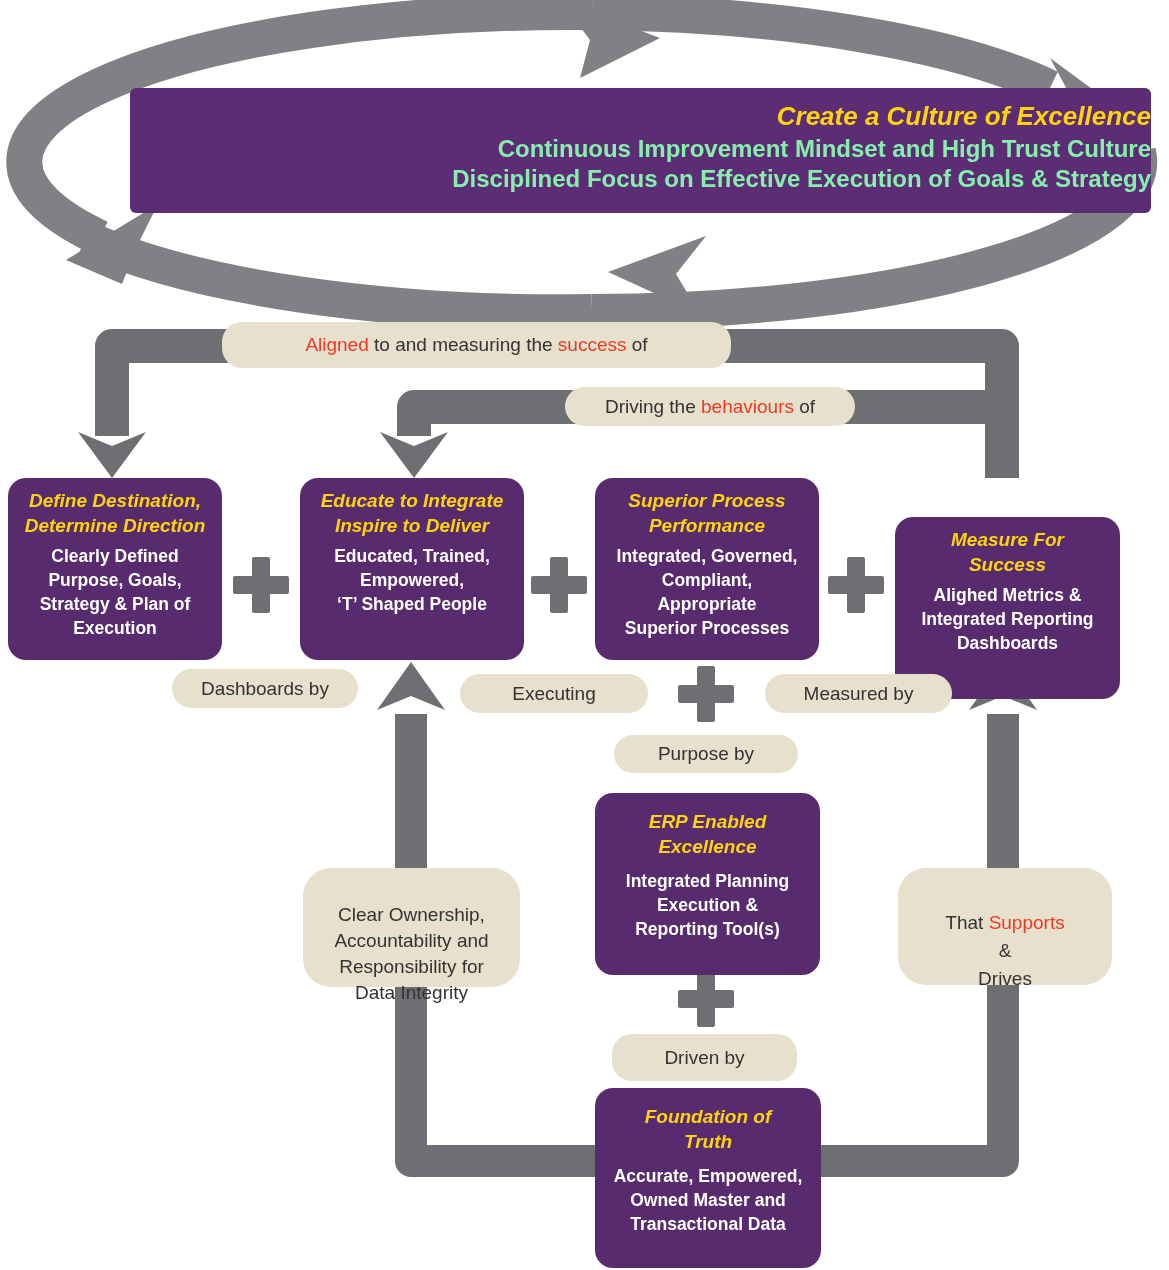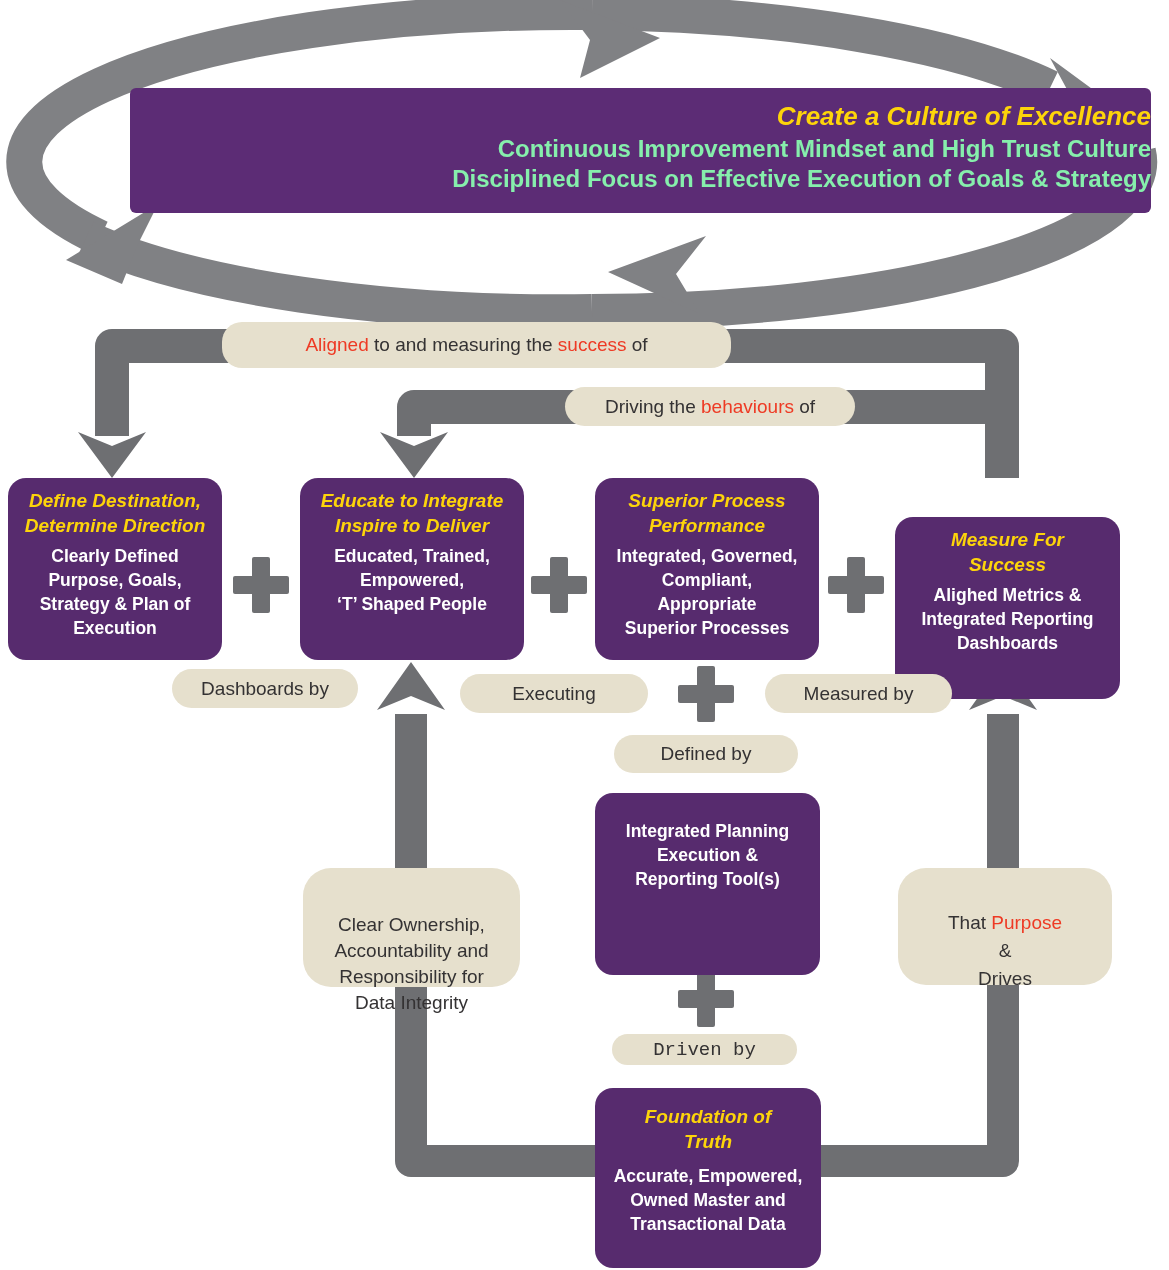--- a/index.html
+++ b/index.html
@@ -91,23 +91,23 @@
   <div class="pill" style="left:172px;top:669px;width:186px;height:39px;">
     <span>Dashboards by</span>
   </div>
   <div class="pill" style="left:460px;top:674px;width:188px;height:39px;">
     <span>Executing</span>
   </div>
   <div class="pill" style="left:765px;top:674px;width:187px;height:39px;justify-content:center;">
     <span>Measured by</span>
   </div>
   <div class="pill" style="left:614px;top:735px;width:184px;height:38px;">
-    <span>Defined by</span>
+    <span>Purpose by</span>
   </div>
-  <div class="pill" style="left:612px;top:1034px;width:185px;height:31px;font-family:Liberation Mono, monospace;">
+  <div class="pill" style="left:612px;top:1034px;width:185px;height:47px;">
     <span>Driven by</span>
   </div>
 
   <div class="pbox" style="left:8px;top:478px;width:214px;height:182px;">
     <div class="hd">Define Destination,
 Determine Direction</div>
     <div class="bd">Clearly Defined
 Purpose, Goals,
 Strategy &amp; Plan of
 Execution</div>
@@ -129,37 +129,39 @@
   </div>
   <div class="pbox" style="left:895px;top:478px;width:225px;height:182px;margin-top:39px;">
     <div class="hd">Measure For
 Success</div>
     <div class="bd">Alighed Metrics &amp;
 Integrated Reporting
 Dashboards</div>
   </div>
 
   <div class="pbox" style="left:595px;top:793px;width:225px;height:182px;padding-top:16px;">
+    <div class="hd">ERP Enabled
+Excellence</div>
     <div class="bd" style="margin-top:10px;">Integrated Planning
 Execution &amp;
 Reporting Tool(s)</div>
   </div>
   <div class="pbox" style="left:595px;top:1088px;width:226px;height:180px;padding-top:16px;">
     <div class="hd">Foundation of
 Truth</div>
     <div class="bd" style="margin-top:10px;">Accurate, Empowered,
 Owned Master and
 Transactional Data</div>
   </div>
 
-  <div class="note" style="left:303px;top:868px;width:217px;height:119px;padding-top:18px;line-height:26px;">
+  <div class="note" style="left:303px;top:868px;width:217px;height:119px;padding-top:8px;line-height:26px;">
     <span>Clear Ownership,
 Accountability and
 Responsibility for
 Data Integrity</span>
   </div>
   <div class="note" style="left:898px;top:868px;width:214px;height:117px;padding-top:13px;line-height:28px;">
-    <span><span>That </span><span class="red">Purpose</span><span>
+    <span><span>That </span><span class="red">Supports</span><span>
 &amp;
 Drives</span></span>
   </div>
 
 </div>
 
 </body></html>

